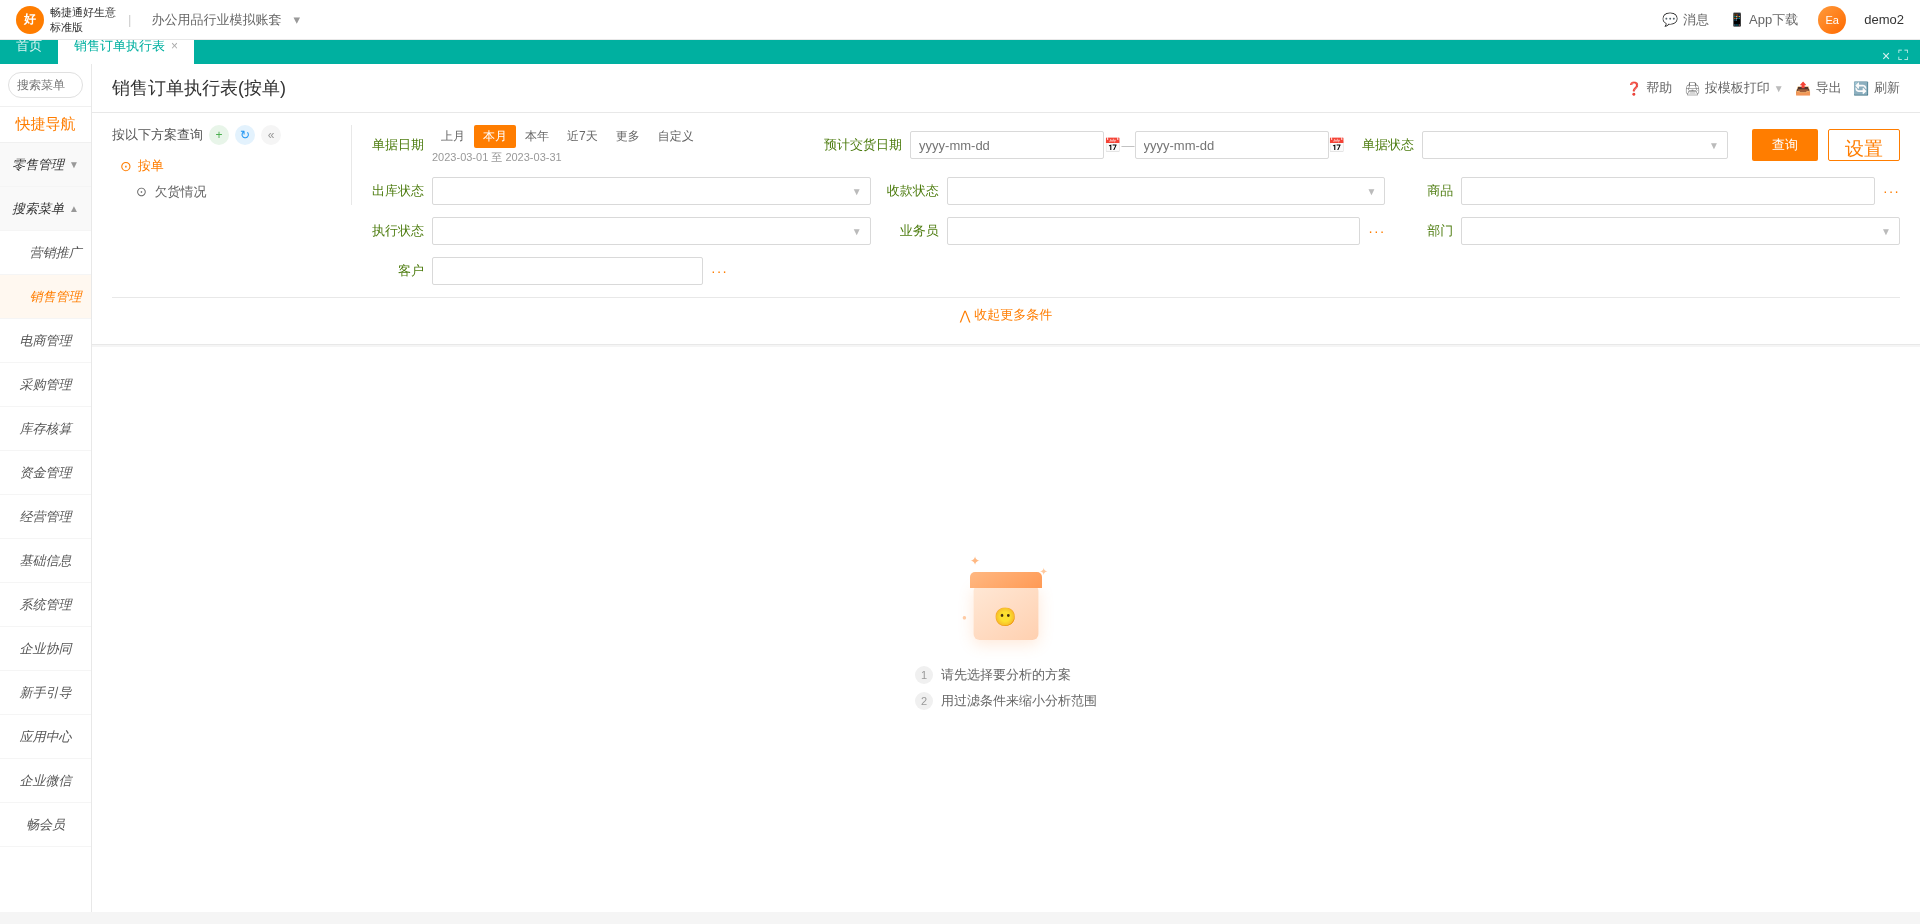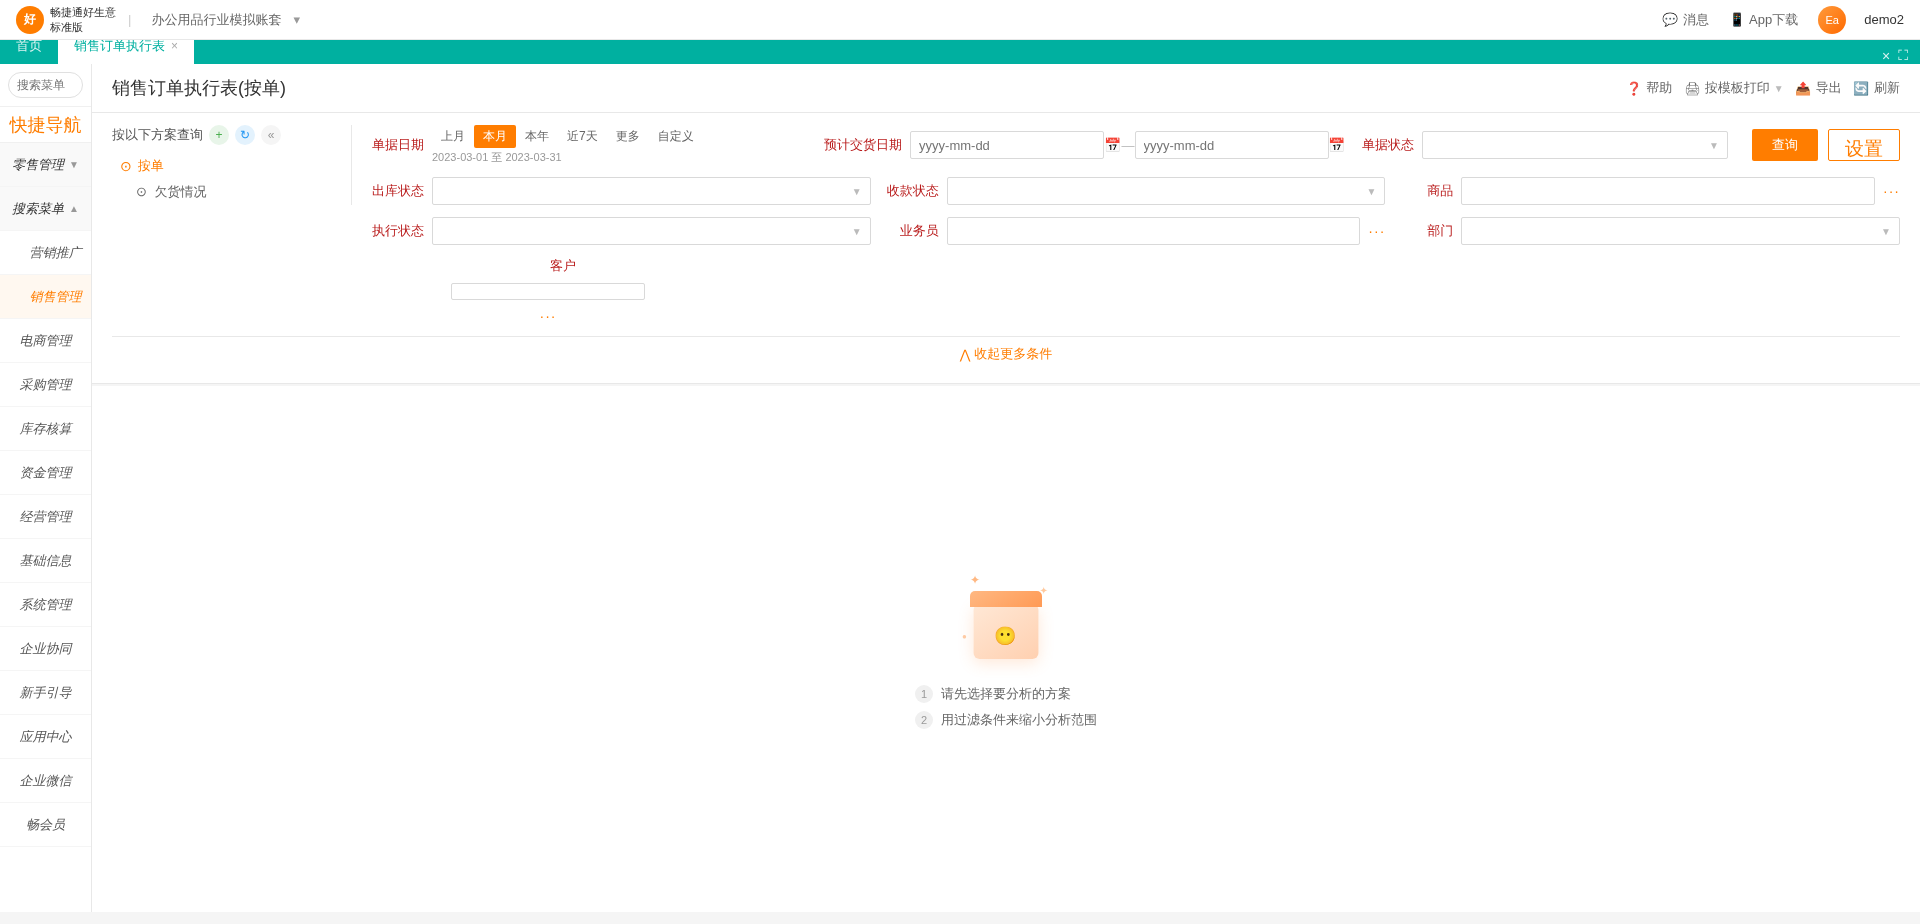--- a/index.html
+++ b/index.html
@@ -109,21 +109,21 @@
       color: #999;
       outline: none;
     }
     .sidebar-nav-btn {
       height: 36px;
       display: flex;
       align-items: center;
       justify-content: center;
       cursor: pointer;
       color: #ff7d00;
-      font-size: 18px;
+      font-size: 15px;
       border-bottom: 1px solid #f0f0f0;
     }
 
     
     #content {
       flex: 1;
       display: flex;
       flex-direction: column;
       background: #f5f5f5;
       overflow: hidden;
@@ -190,21 +190,21 @@
 
     #right-filters {
       flex: 1;
       padding-left: 16px;
       display: flex;
       flex-direction: column;
       gap: 12px;
     }
     .filter-row { display: flex; align-items: center; gap: 12px; }
     .filter-field { display: flex; align-items: center; gap: 8px; flex: 1; }
-    .filter-label { color: #b91c1c; font-size: 13px; white-space: nowrap; min-width: 56px; text-align: right; }
+    .filter-label { color: #4d7c0f; font-size: 13px; white-space: nowrap; min-width: 56px; text-align: right; }
     .filter-input {
       flex: 1; height: 28px; border: 1px solid #d9d9d9; border-radius: 2px;
       padding: 0 8px; font-size: 13px; outline: none; color: #333;
     }
     .filter-select {
       flex: 1; height: 28px; border: 1px solid #d9d9d9; border-radius: 2px;
       padding: 0 8px; font-size: 13px; outline: none; color: #333;
       background: #fff; cursor: pointer; display: flex; align-items: center; justify-content: space-between; position: relative;
     }
     .filter-select-arrow { color: #bbb; font-size: 10px; }
@@ -501,21 +501,21 @@
             <div class="filter-field">
               <span class="filter-label">部门</span>
               <div class="filter-select">
                 <span></span>
                 <span class="filter-select-arrow">▼</span>
               </div>
             </div>
           </div>
 
           <div class="filter-row">
-            <div class="filter-field" style="max-width:360px;flex-direction:column;">
+            <div class="filter-field" style="max-width:360px;">
               <span class="filter-label">客户</span>
               <input class="filter-input" type="text" style="">
               <span class="filter-dots">···</span>
             </div>
           </div>
 
         </div>
       </div>
 
       <div id="collapse-btn">

